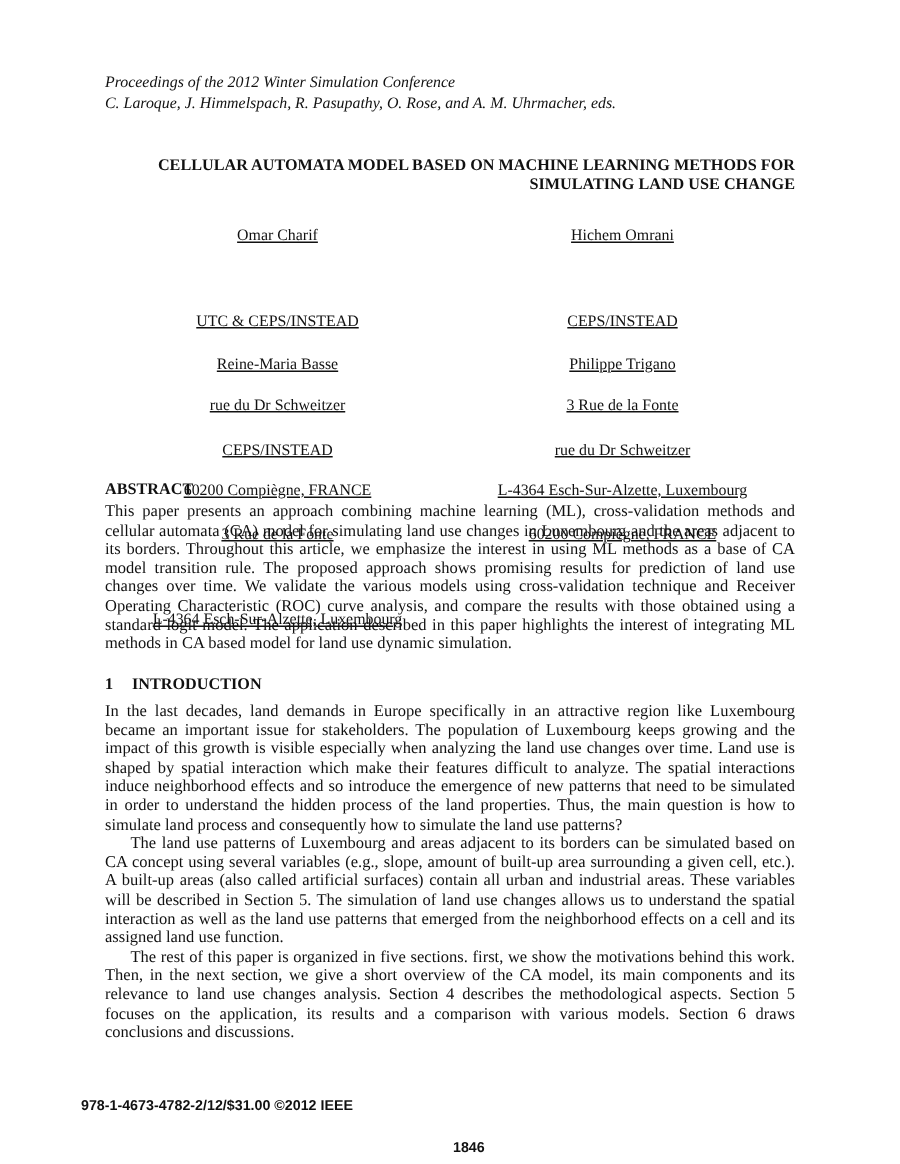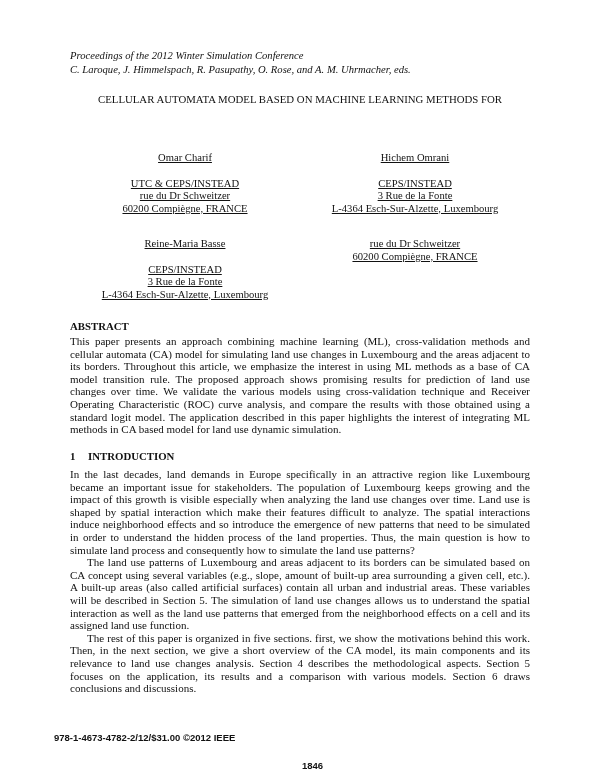--- a/index.html
+++ b/index.html
@@ -1,25 +1,25 @@
 <!DOCTYPE html>
 <html><head>
 <meta charset="utf-8">
 <style>
   html, body { margin: 0; padding: 0; background: #ffffff; }
   body { width: 600px; height: 776px; position: relative; overflow: hidden;
          font-family: "Liberation Serif", "DejaVu Serif", serif; color: #111; }
   .page { position: absolute; left: 0; top: 0; width: 600px; height: 776px; }
   .col { position: absolute; left: 70px; width: 460px; }
   .proc { top: 49px; font-style: italic; font-size: 10.6px; line-height: 13.5px; }
-  .title { top: 93px; text-align: center; font-weight: normal; font-size: 10.8px; line-height: 12.5px; }
+  .title { top: 104px; text-align: right; font-weight: bold; font-size: 10.8px; line-height: 12.5px; }
   .authors { position: absolute; top: 152px; left: 70px; width: 460px; }
   .author { position: absolute; width: 230px; text-align: center; font-size: 10.6px; line-height: 12.6px; text-decoration: underline; }
   .author .name { display: block; margin-bottom: 13px; }
-  .author .aff { display: block; }
+  .author .aff { display: block; margin-top: 44px; }
   .a0 { left: 0; top: 0; }
   .a1 { left: 230px; top: 0; }
   .a2 { left: 0; top: 86px; }
   .a3 { left: 230px; top: 86px; }
   .heading { font-weight: bold; font-size: 10.8px; }
   .abs-h { top: 320px; }
   .abs-p { top: 335px; }
   .intro-h { top: 450px; }
   .intro-h .num { display: inline-block; width: 18px; }
   .intro-p { top: 468px; }
@@ -34,20 +34,21 @@
 
 <div class="page">
 
   <div class="col proc">
     <div>Proceedings of the 2012 Winter Simulation Conference</div>
     <div>C. Laroque, J. Himmelspach, R. Pasupathy, O. Rose, and A. M. Uhrmacher, eds.</div>
   </div>
 
   <div class="col title">
     <div>CELLULAR AUTOMATA MODEL BASED ON MACHINE LEARNING METHODS FOR</div>
+    <div>SIMULATING LAND USE CHANGE</div>
   </div>
 
   <div class="authors">
     <div class="author a0">
       <span class="name">Omar Charif</span>
       <span class="aff">UTC &amp; CEPS/INSTEAD</span>
       <span class="aff">rue du Dr Schweitzer</span>
       <span class="aff">60200 Compiègne, FRANCE</span>
     </div>
     <div class="author a1">
@@ -56,20 +57,21 @@
       <span class="aff">3 Rue de la Fonte</span>
       <span class="aff">L-4364 Esch-Sur-Alzette, Luxembourg</span>
     </div>
     <div class="author a2">
       <span class="name">Reine-Maria Basse</span>
       <span class="aff">CEPS/INSTEAD</span>
       <span class="aff">3 Rue de la Fonte</span>
       <span class="aff">L-4364 Esch-Sur-Alzette, Luxembourg</span>
     </div>
     <div class="author a3">
+      <span class="name">Philippe Trigano</span>
       <span class="aff">rue du Dr Schweitzer</span>
       <span class="aff">60200 Compiègne, FRANCE</span>
     </div>
   </div>
 
   <div class="col heading abs-h">ABSTRACT</div>
   <div class="col abs-p">
     <p class="para">This paper presents an approach combining machine learning (ML), cross-validation methods and cellular automata (CA) model for simulating land use changes in Luxembourg and the areas adjacent to its borders. Throughout this article, we emphasize the interest in using ML methods as a base of CA model transition rule. The proposed approach shows promising results for prediction of land use changes over time. We validate the various models using cross-validation technique and Receiver Operating Characteristic (ROC) curve analysis, and compare the results with those obtained using a standard logit model. The application described in this paper highlights the interest of integrating ML methods in CA based model for land use dynamic simulation.</p>
   </div>
 

